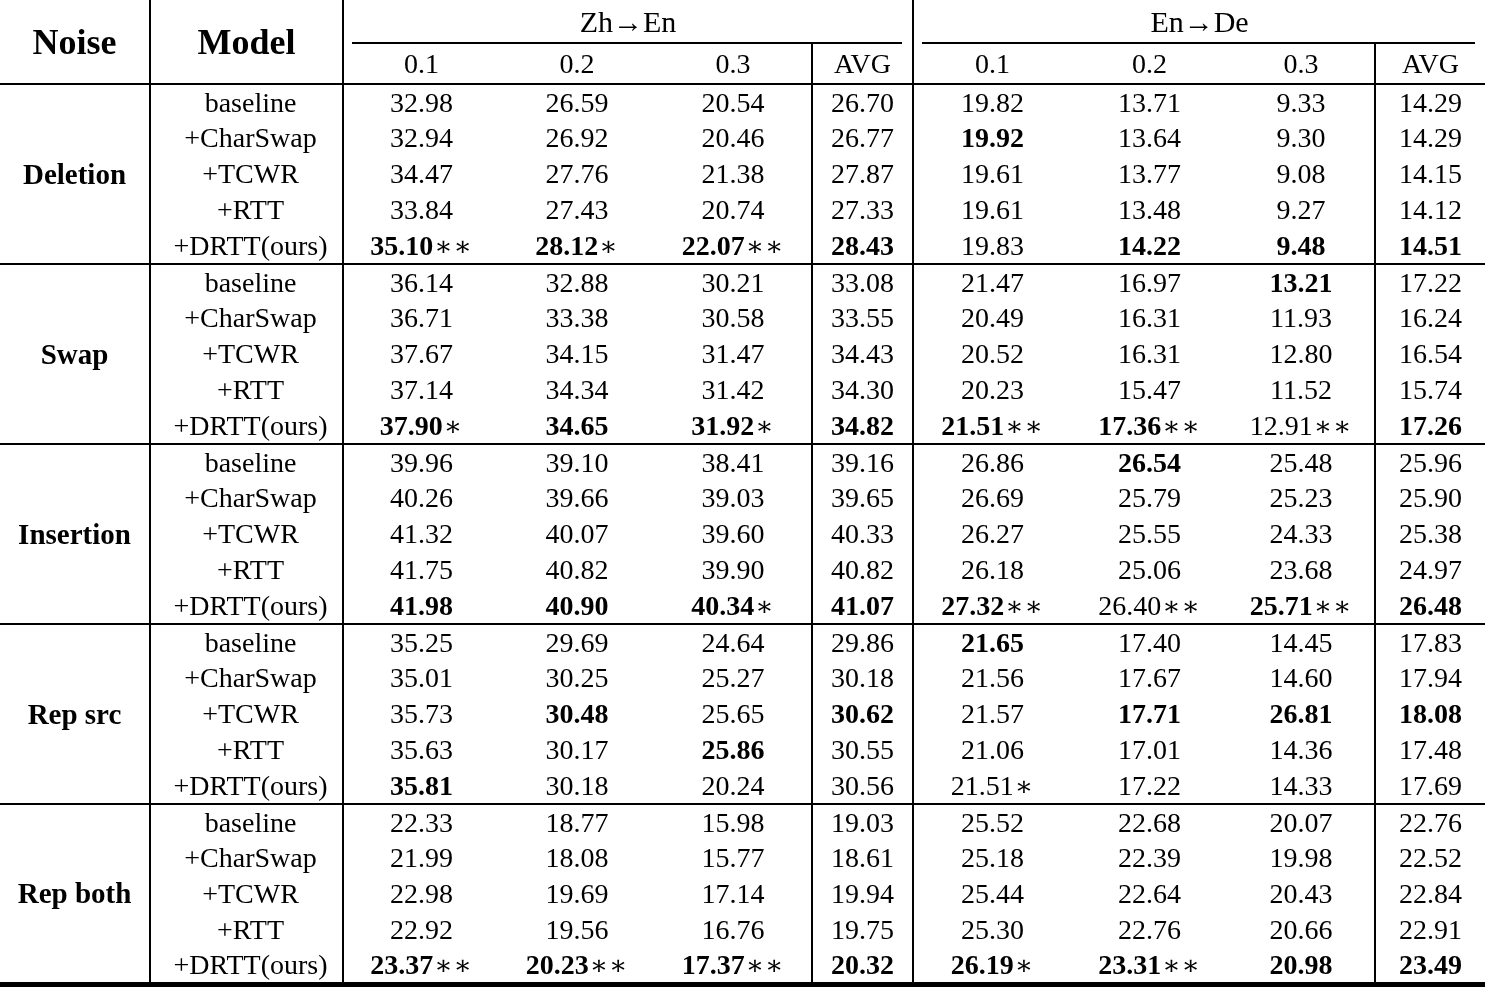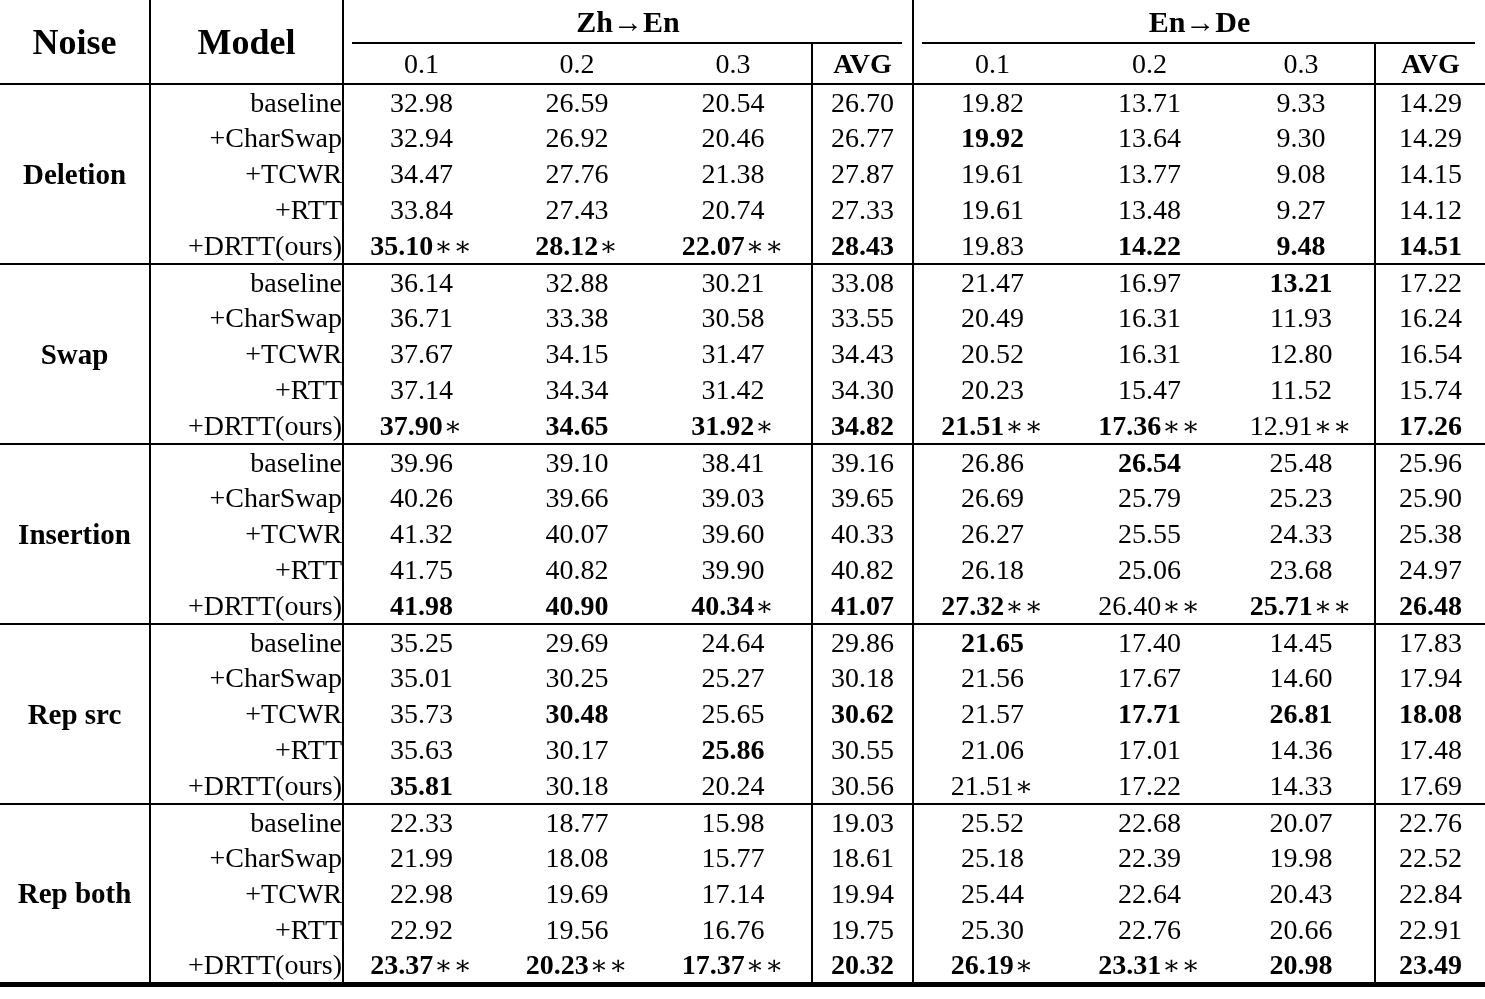--- a/index.html
+++ b/index.html
@@ -9,31 +9,31 @@
     font-family:"Liberation Serif","DejaVu Serif",serif;
     color:#000;
   }
   table { border-collapse:collapse; width:1485px; table-layout:fixed; border-bottom:5px solid #000; }
   th,td { padding:0; font-weight:normal; vertical-align:middle; overflow:hidden; white-space:nowrap; }
 
   
   .hr1 th { height:44px; }
   .rs { border-right:2px solid #000; border-bottom:2px solid #000;
         font-size:36px; font-weight:bold; text-align:center; }
-  .group-h { font-size:30px; font-weight:bold; text-align:center; position:relative; }
+  .group-h { font-size:30px; font-weight:normal; text-align:center; position:relative; }
   .group-h.gz { border-right:2px solid #000; }
   .group-h::after { content:""; position:absolute; left:8px; right:10px; bottom:0; height:2px; background:#000; }
   .hr2 th { height:40px; border-bottom:2px solid #000; font-size:28px; text-align:center; }
-  .hr2 th.avg { font-weight:bold;margin-left:14px; }
+  .hr2 th.avg { font-weight:normal;margin-left:14px; }
 
   
   tbody tr { height:36px; }
   tr.group-start td, tr.group-start th { border-top:2px solid #000; }
   .noise-cell { font-size:29px; font-weight:bold; text-align:center; border-right:2px solid #000; }
-  .model-cell { font-size:28px; text-align:right; padding-left:8px; border-right:2px solid #000;margin-top:24px; }
+  .model-cell { font-size:28px; text-align:center; padding-left:8px; border-right:2px solid #000;margin-top:24px; }
   .num { font-size:28px; text-align:center; }
   .br { border-right:2px solid #000; }
   .bold { font-weight:bold; }
   .stars { font-weight:normal; font-size:27px; margin-left:1px; letter-spacing:1px; }
 </style>
 </head>
 <body>
 
 <table>
   <colgroup>

